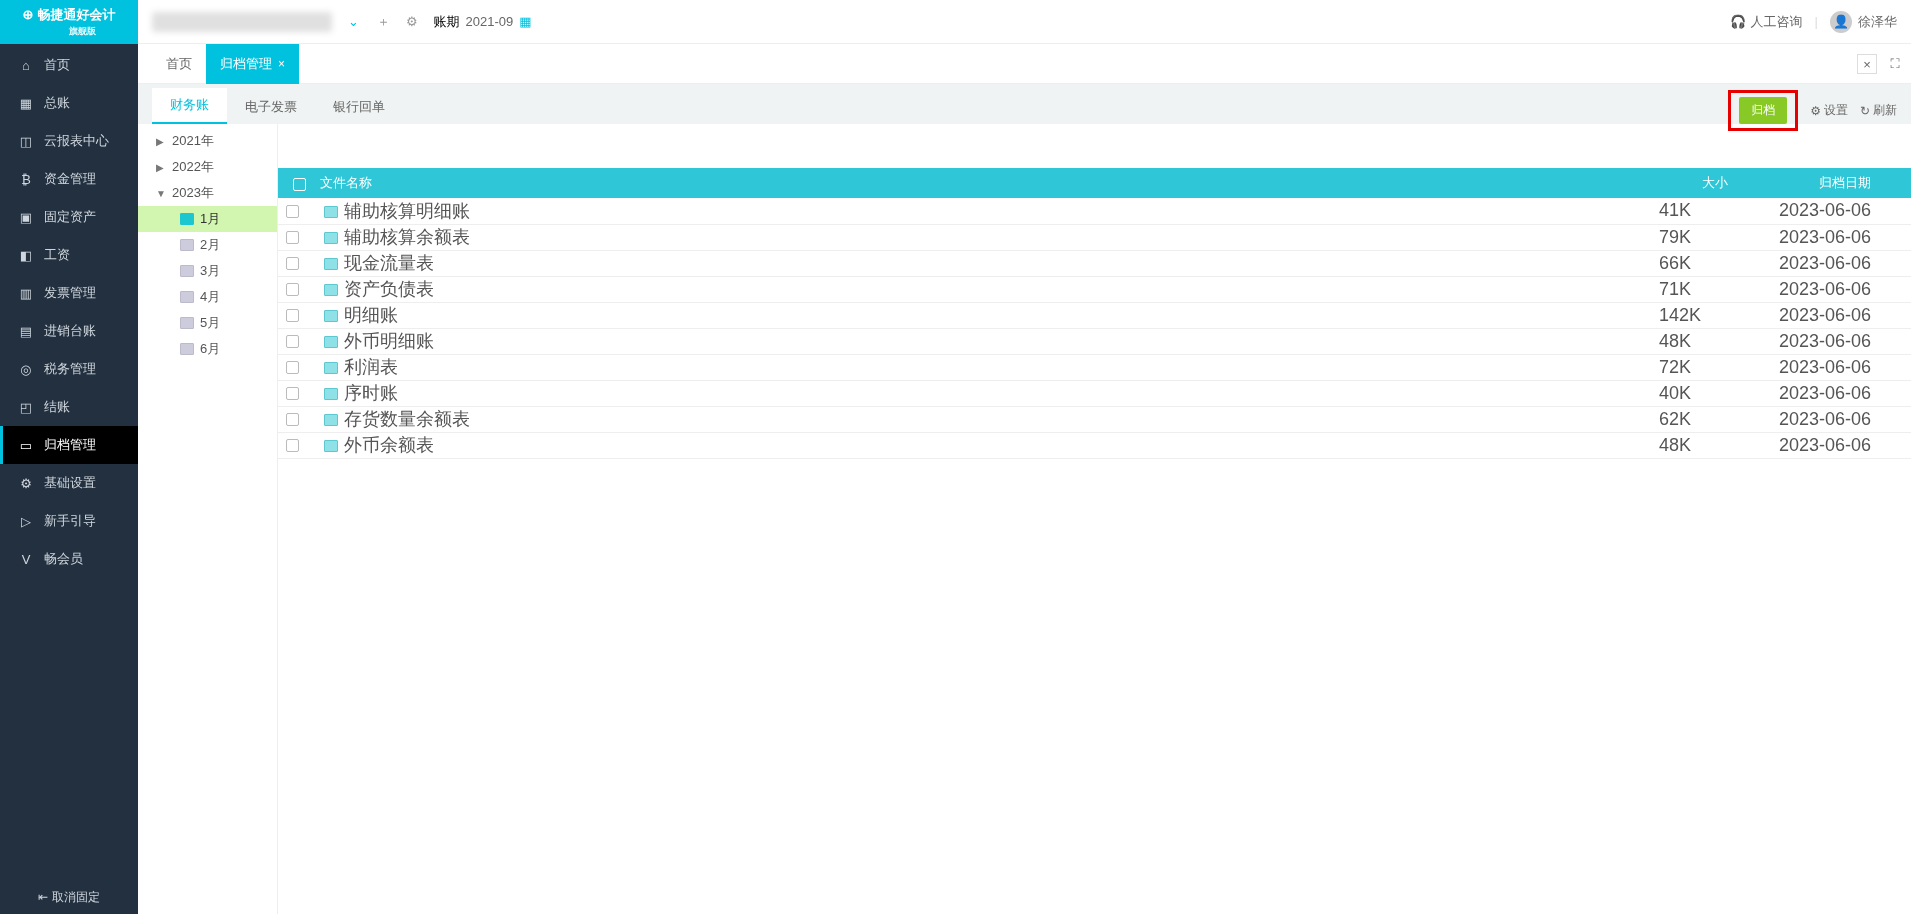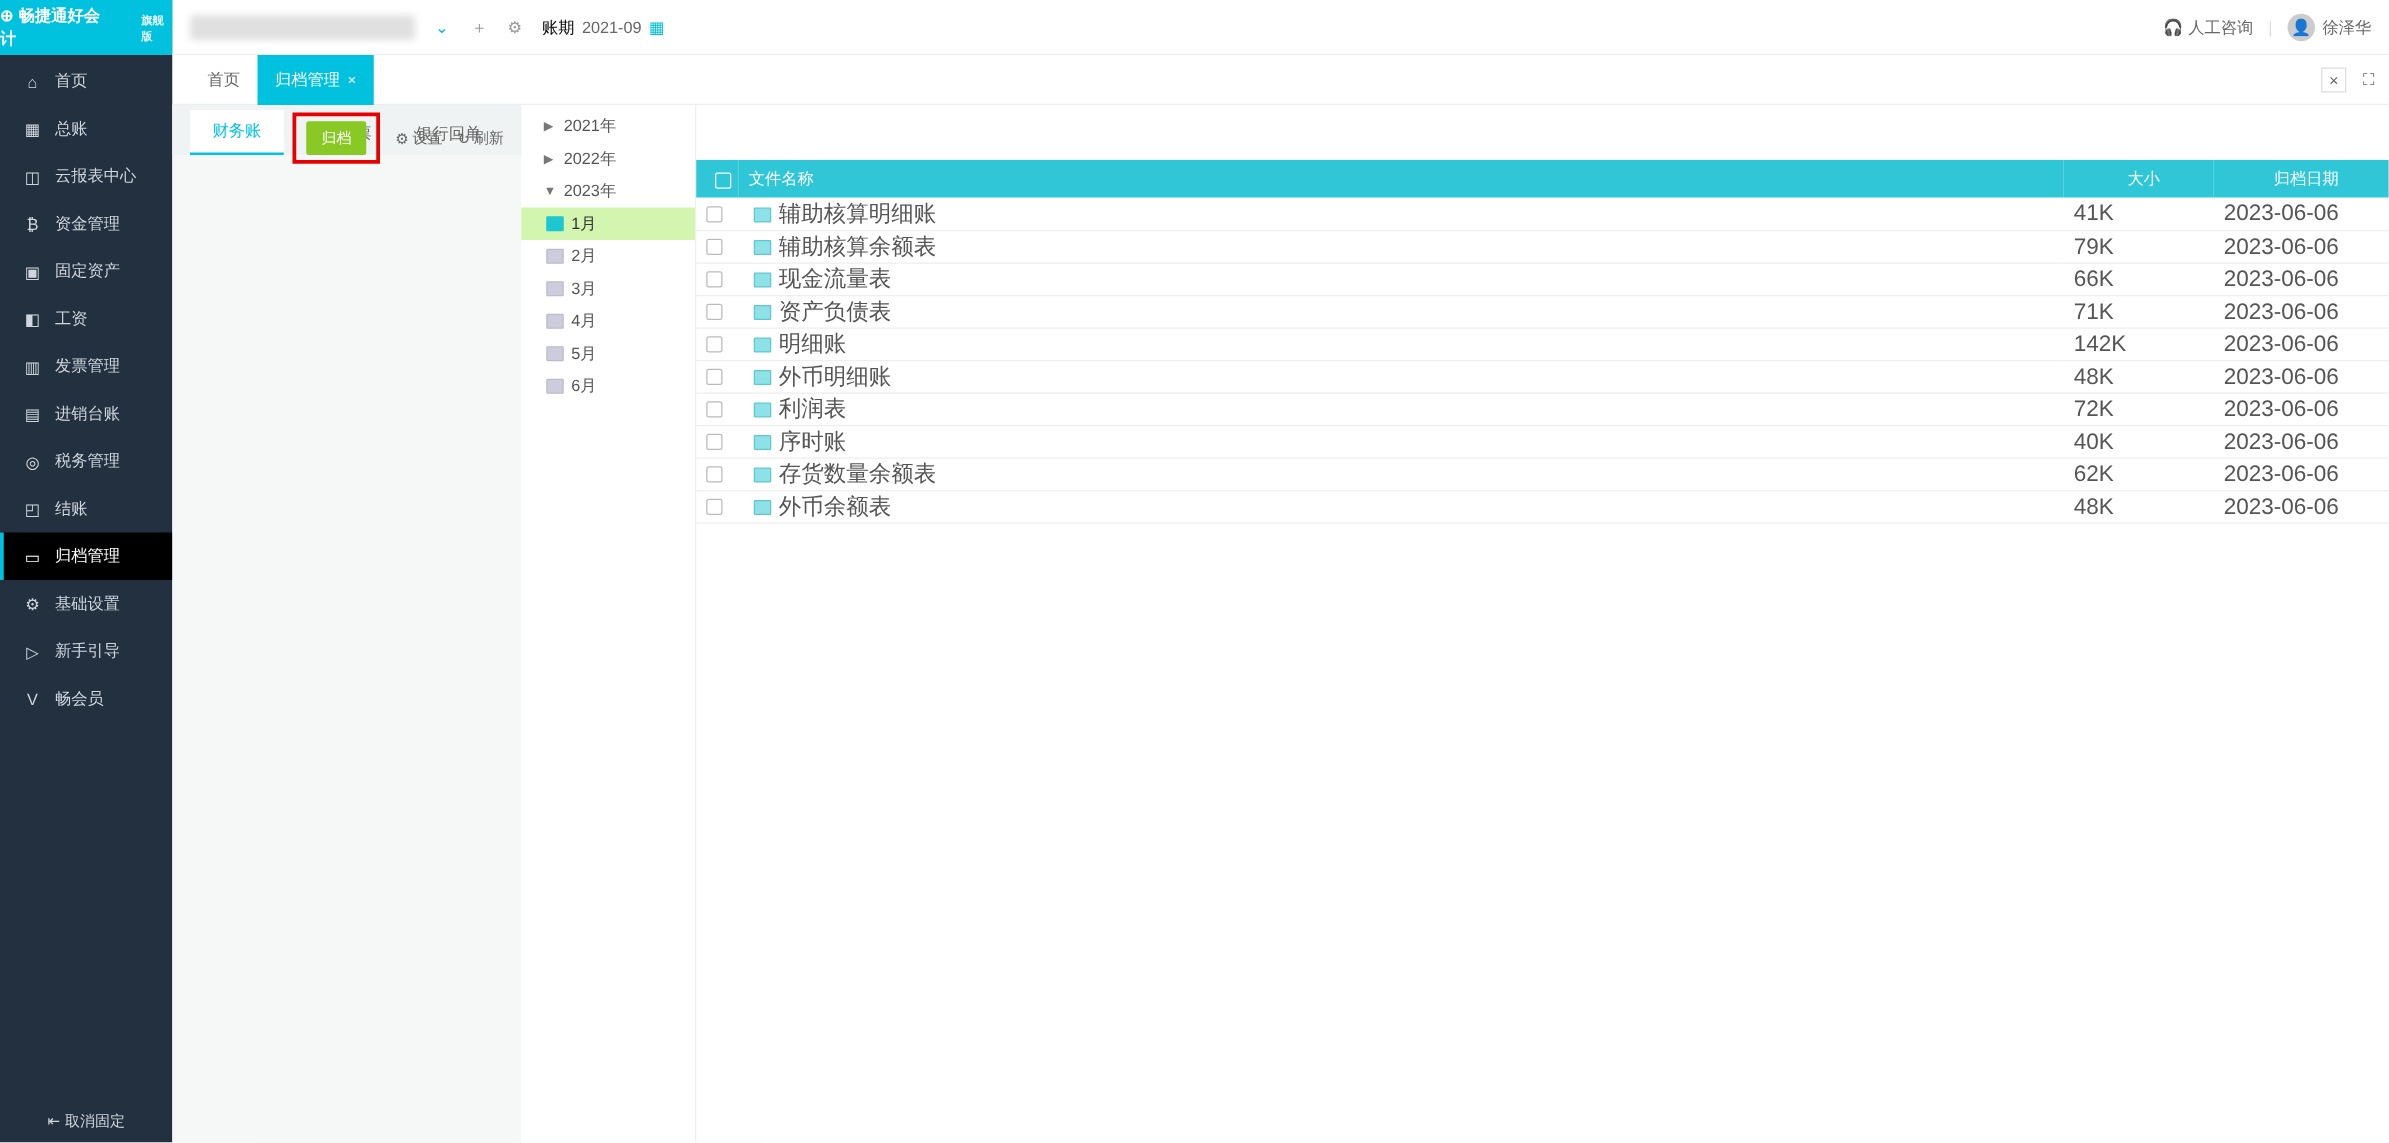--- a/index.html
+++ b/index.html
@@ -2,21 +2,21 @@
 <html><head>
 <meta charset="utf-8">
 <style>
 * { margin: 0; padding: 0; box-sizing: border-box; font-family: "Microsoft YaHei", -apple-system, sans-serif; }
 body { background: #f5f5f5; font-size: 13px; color: #333; overflow: hidden; }
 
 .app { display: flex; height: 914px; width: 1911px; }
 
 
 .sidebar { width: 138px; background: #233040; color: #fff; display: flex; flex-direction: column; }
-.logo { height: 44px; background: #00c1de; display: flex; align-items: center; justify-content: center; font-size: 13px; font-weight: bold; flex-direction: row; }
+.logo { height: 44px; background: #00c1de; display: flex; align-items: center; justify-content: center; font-size: 13px; font-weight: bold; flex-direction: column; }
 .logo-sub { font-size: 9px; margin-top: 1px; opacity: .9; margin-left: 27px; }
 .menu { flex: 1; padding-top: 2px; }
 .menu-item { height: 38px; display: flex; align-items: center; padding-left: 18px; color: #cfd6dd; cursor: pointer; font-size: 13px; }
 .menu-item.active { background: #000; border-left: 3px solid #00c1de; padding-left: 15px; color: #fff; }
 .menu-item .ico { width: 16px; height: 16px; margin-right: 10px; display: inline-flex; align-items: center; justify-content: center; }
 .pin-footer { height: 34px; display: flex; align-items: center; justify-content: center; color: #cfd6dd; font-size: 12px; cursor: pointer; }
 
 
 .main { flex: 1; display: flex; flex-direction: column; background: #fff; }
 
@@ -33,36 +33,36 @@
 
 
 .tabrow { height: 40px; display:flex; align-items:center; padding-left: 14px; border-bottom:1px solid #eee; position:relative; }
 .tabrow .tab { padding: 0 14px; height:40px; display:flex; align-items:center; color:#666; cursor:pointer; font-size:13px; }
 .tabrow .tab.active { background:#00c1de; color:#fff; }
 .tabrow .tab .x { margin-left:6px; font-size:12px; }
 .tabrow .close-all { position:absolute; right:34px; top:10px; width:20px; height:20px; display:flex; align-items:center; justify-content:center; cursor:pointer; color:#666; border:1px solid #ddd; }
 .tabrow .expand { position:absolute; right:6px; top:10px; width:20px; height:20px; display:flex; align-items:center; justify-content:center; cursor:pointer; color:#666; }
 
 
-.content { flex:1; display:flex; flex-direction:row; background:#f6f8f8; }
+.content { flex:1; display:flex; flex-direction:column; background:#f6f8f8; }
 .subtabs-row { height:40px; display:flex; align-items:flex-end; padding: 0 14px; background:#f0f3f3; position:relative; }
 .subtab { padding: 8px 18px; color:#666; cursor:pointer; font-size:13px; background:transparent; }
 .subtab.active { background:#fff; color:#00c1de; border-bottom:2px solid #00c1de; }
 .subtabs-right { position:absolute; right:14px; top:6px; display:flex; align-items:center; gap:12px; }
 .btn-archive { background:#88c925; color:#fff; border:none; padding:5px 12px; font-size:12px; cursor:pointer; border-radius:2px; }
 .highlight-box { border:3px solid #e60000; padding:4px 8px; display:inline-flex; align-items:flex-end; }
 .link-action { color:#666; cursor:pointer; font-size:12px; display:inline-flex; align-items:center; gap:3px; }
 
 .body-row { flex:1; display:flex; background:#fff; }
 
 
 .tree { width:140px; border-right:1px solid #eee; padding-top:4px; }
 .tree-node { height:26px; display:flex; align-items:center; padding-left:18px; color:#555; cursor:pointer; font-size:13px; }
 .tree-node .caret { width:10px; margin-right:6px; font-size:10px; color:#777; }
-.tree-child { padding-left:20px; height:26px; display:flex; align-items:center; color:#555; cursor:pointer; font-size:13px; }
+.tree-child { padding-left:42px; height:26px; display:flex; align-items:center; color:#555; cursor:pointer; font-size:13px; }
 .tree-child .fico { width:14px; height:12px; background:#ccd; margin-right:6px; border-radius:1px; border:1px solid #bbc; }
 .tree-child.active { background:#d2f5b0; color:#333; }
 .tree-child.active .fico { background:#1cc7d0; border-color:#1cc7d0; }
 
 
 .table-wrap { flex:1; }
 table { width:100%; border-collapse:collapse;margin-top:44px; }
 thead th { background:#2fc7d8; color:#fff; font-weight:normal; font-size:13px; height:30px; text-align:left; padding-left:8px; }
 thead th.center { text-align:center; }
 tbody td { height:26px; border-bottom:1px solid #eee; padding-left:8px; font-size:18px; color:#555; }

